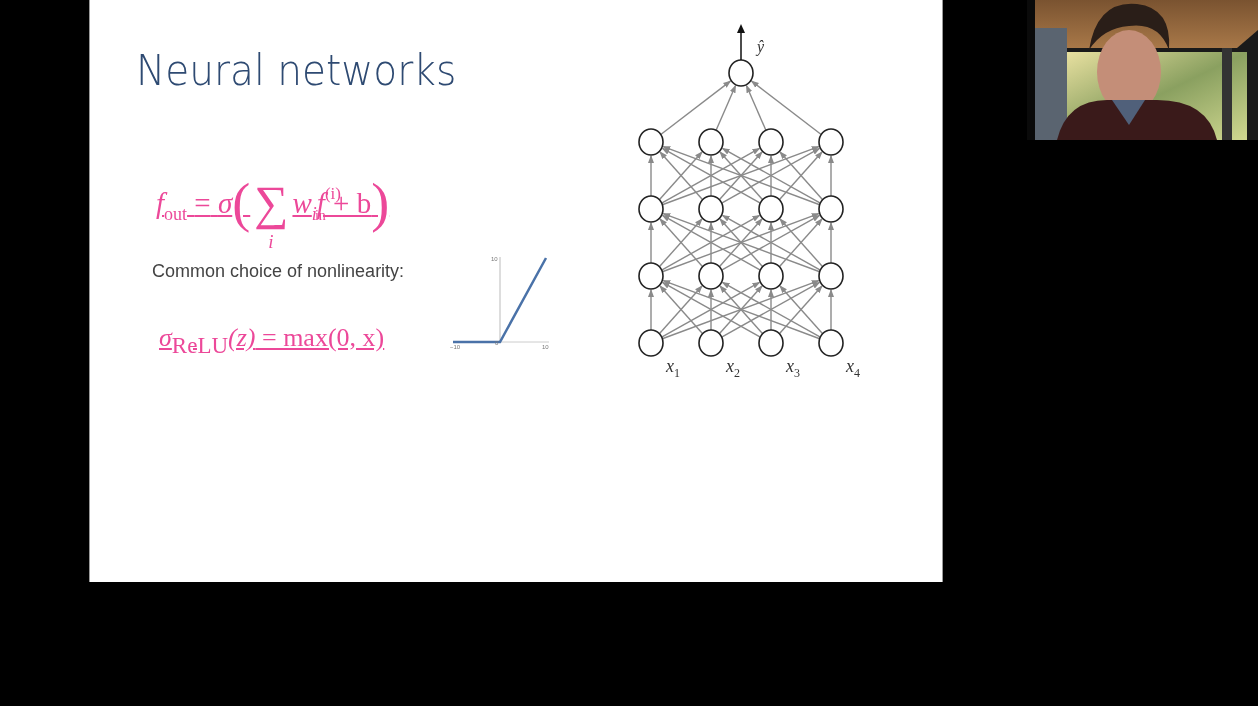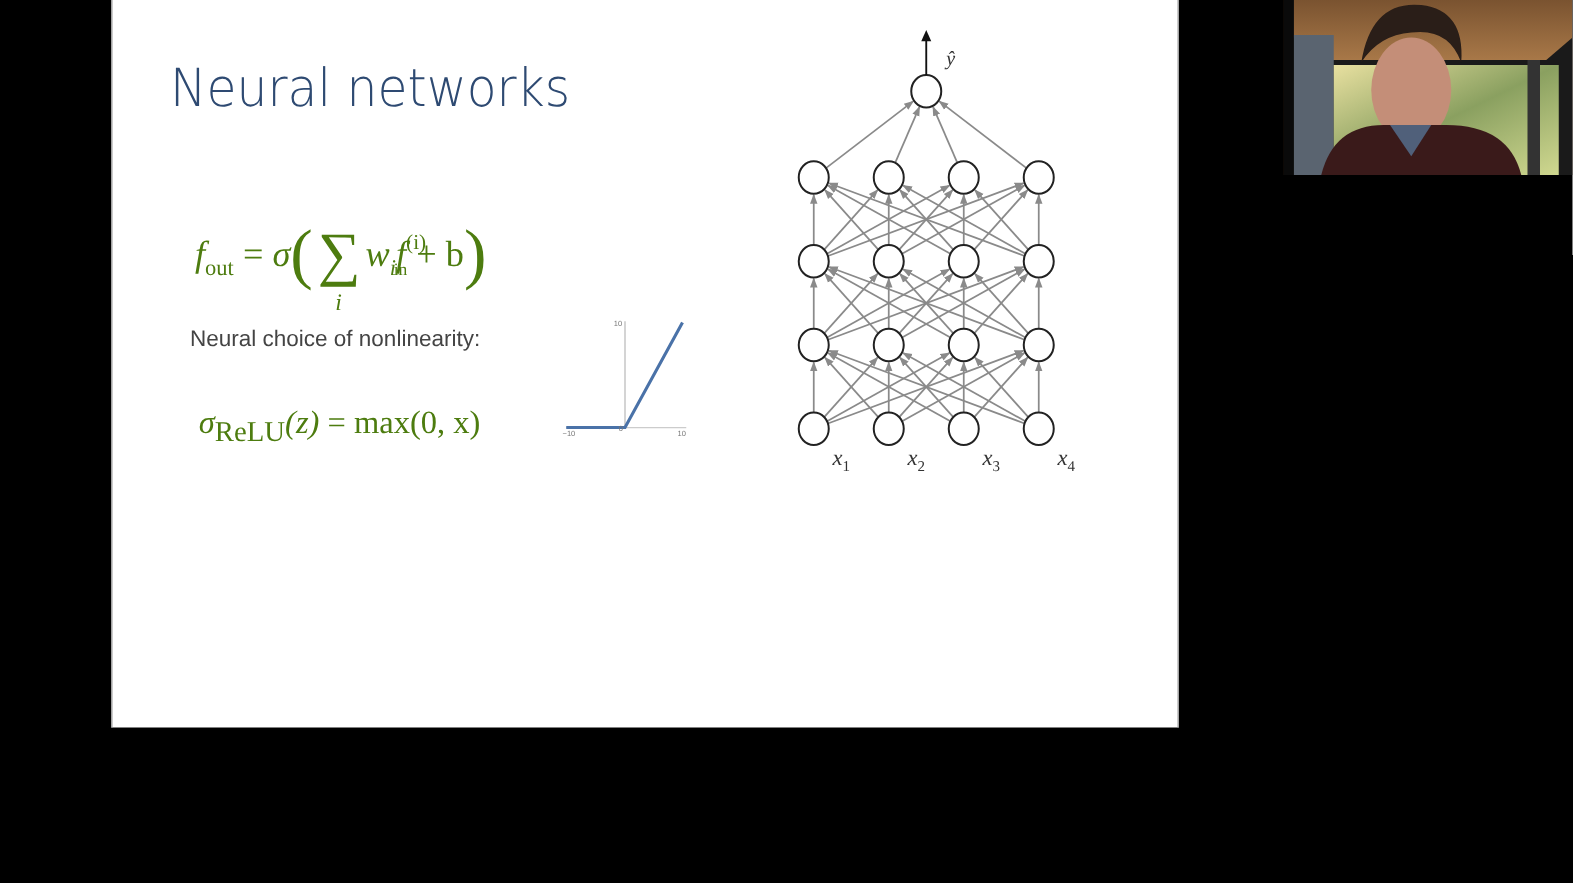--- a/index.html
+++ b/index.html
@@ -9,21 +9,21 @@
     }
     .slide {
       position: absolute; left: 89px; top: 0; width: 854px; height: 582px; background: #fff;
       border-left: 1px solid #9a9a9a; border-right: 1px solid #9a9a9a; box-sizing: border-box;
     }
     .title {
       position: absolute; left: 46px; top: 46px; font-size: 42px; color: #2e4a72;
       font-family: "DejaVu Sans", sans-serif; font-weight: 300; letter-spacing: 0px;
       transform: scaleX(0.93); transform-origin: left center; white-space: nowrap;
     }
-    .math { font-family: "Liberation Serif", "DejaVu Serif", serif; color: #4d7c0f; position: absolute; white-space: nowrap; }
+    .math { font-family: "Liberation Serif", "DejaVu Serif", serif; color: #ec4899; position: absolute; white-space: nowrap; text-decoration: underline; }
     .eq1 { left: 66px; top: 164px; font-size: 29px; height: 80px; }
     .eq1 .it { font-style: italic; }
     .eq1 .sub { font-size: 18px; position: relative; top: 7px; }
     .eq1 .sup { font-size: 17px; position: relative; top: -14px; }
     .eq1 .subin { font-size: 14px; position: relative; top: 7px; margin-left: -26px; }
     .eq1 .paren { font-size: 54px; position: relative; top: 8px; font-weight: 100; }
     .eq1 .sum { display: inline-block; position: relative; font-size: 48px; top: 6px; margin: 0 4px; }
     .eq1 .sumidx { position: absolute; left: 14px; top: 56px; font-size: 19px; font-style: italic; }
     .note {
       position: absolute; left: 62px; top: 261px; font-size: 18px; color: #444;
@@ -45,21 +45,21 @@
 <div class="slide">
   <div class="title">Neural networks</div>
 
   <div class="math eq1">
     <span class="it">f</span><span class="sub">out</span>
     <span>=</span>
     <span class="it">σ</span><span class="paren">(</span><span class="sum"><span>∑</span><span class="sumidx">i</span></span><span class="it">w</span><span class="sub it">i</span><span class="it">f</span><span class="sup">(i)</span><span class="subin">in</span>
     <span>+ b</span><span class="paren">)</span>
   </div>
 
-  <div class="note">Neural choice of nonlinearity:</div>
+  <div class="note">Common choice of nonlinearity:</div>
 
   <div class="math eq2">
     <span class="it">σ</span><span class="sub">ReLU</span><span class="it">(z)</span>
     <span>= max(0, x)</span>
   </div>
 
   <svg class="relu" width="120" height="100" viewBox="0 0 120 100">
     <line x1="59" y1="5" x2="59" y2="90" stroke="#bbb" stroke-width="1"></line>
     <line x1="12" y1="90" x2="108" y2="90" stroke="#ccc" stroke-width="1"></line>
     <polyline points="12,90 59,90 105,6" fill="none" stroke="#4a72a8" stroke-width="2.5"></polyline>

